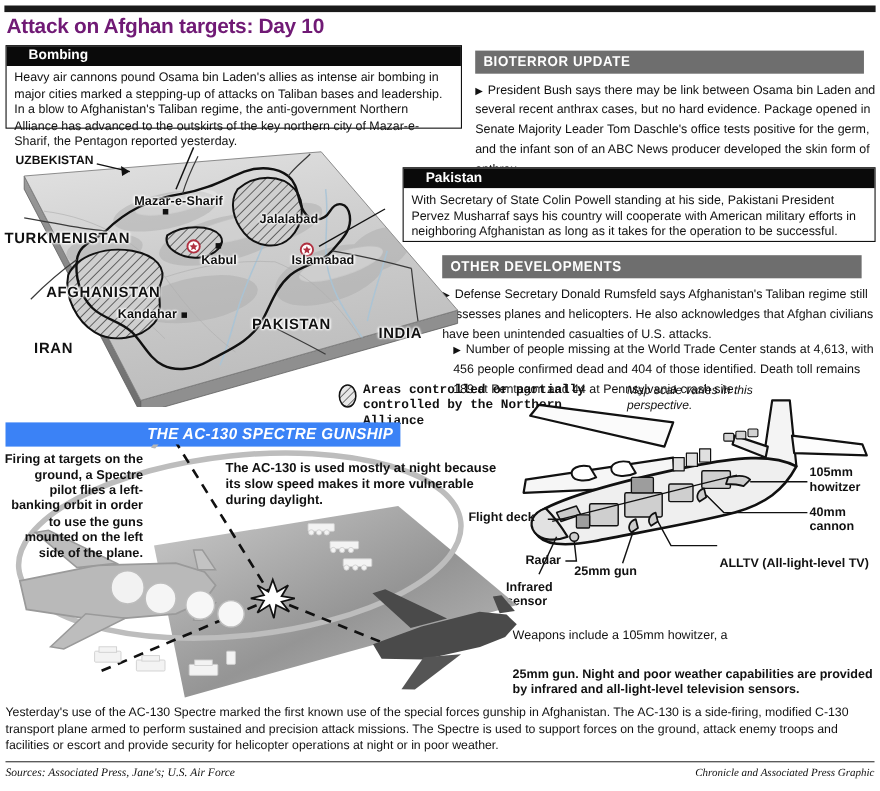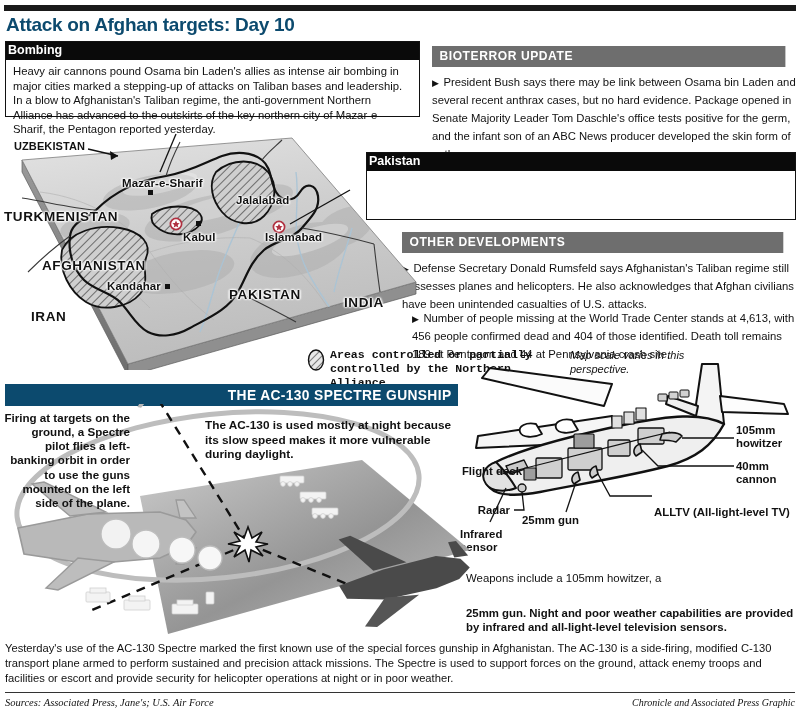--- a/index.html
+++ b/index.html
@@ -6,26 +6,26 @@
   body{
     width:800px;height:719px;position:relative;overflow:hidden;
     font-family:"Liberation Sans","DejaVu Sans",sans-serif;
     color:#111; -webkit-font-smoothing:antialiased;
   }
   .abs{position:absolute;}
 
   
   #top-rule{left:4px;top:5px;width:792px;height:6px;background:#1a1a1a;}
   #page-title{left:6px;top:14px;width:600px;font-size:19px;font-weight:bold;
-    letter-spacing:-0.3px;color:#0c4a6e;}
+    letter-spacing:-0.3px;color:#701a75;}
 
   
   .boxed{border:1px solid #111;background:#fff;box-sizing:border-box;}
   .blackbar{background:#0a0a0a;color:#fff;font-weight:bold;font-size:12.5px;
-    padding:2px 6px 3px 2px;line-height:1.05;}
+    padding:2px 6px 3px 20px;line-height:1.05;}
   .graybar{background:#6e6e6e;color:#fff;font-weight:bold;font-size:13px;
     padding:3px 8px 4px 8px;letter-spacing:0.6px;line-height:1.05;
     transform:scaleX(0.93);transform-origin:left center;}
   .body-txt{font-size:11.3px;line-height:1.29;padding:4px 6px 4px 7px;color:#111;}
   .bullet-txt{font-size:11.3px;line-height:1.3;color:#111;}
 
   
   #bombing-box{left:5px;top:41px;width:415px;height:76px;}
   
   #bioterror-head{left:432px;top:46px;width:364px;}
@@ -45,21 +45,21 @@
   .city{font-size:11.5px;font-weight:bold;}
 
   
   #legend-sym{left:307px;top:349px;width:18px;height:22px;}
   #legend-text{left:330px;top:348px;width:235px;font-size:11.6px;font-weight:bold;
     line-height:1.22;font-family:Liberation Mono, monospace;}
   #scale-note{left:570px;top:349px;width:120px;font-size:11px;font-style:italic;
     line-height:1.25;color:#111;}
 
   
-  #spectre-bar{left:5px;top:384px;width:453px;height:22px;background:#0c4a6e;}
+  #spectre-bar{left:5px;top:384px;width:359px;height:22px;background:#3b82f6;font-style:italic;}
   #spectre-bar-title{position:absolute;right:7px;top:3px;color:#fff;font-weight:bold;
     font-size:14.5px;letter-spacing:0.4px;transform:scaleX(0.95);transform-origin:right center;}
 
   
   #orbit-left-text{left:4px;top:411px;width:126px;font-size:11.6px;font-weight:bold;
     line-height:1.22;text-align:right;}
   #orbit-top-text{left:205px;top:418px;width:252px;font-size:11.8px;font-weight:bold;
     line-height:1.25;}
 
   
@@ -91,20 +91,21 @@
 </div>
 
 <div class="abs graybar" id="bioterror-head">BIOTERROR UPDATE</div>
 <div class="abs" id="bioterror-text">
   <span class="arrow-b">▶</span>
   <span class="bullet-txt">President Bush says there may be link between Osama bin Laden and several recent anthrax cases, but no hard evidence. Package opened in Senate Majority Leader Tom Daschle's office tests positive for the germ, and the infant son of an ABC News producer developed the skin form of anthrax.</span>
 </div>
 
 <div class="abs boxed" id="pakistan-box">
   <div class="blackbar">Pakistan</div>
+  <div class="body-txt">With Secretary of State Colin Powell standing at his side, Pakistani President Pervez Musharraf says his country will cooperate with American military efforts in neighboring Afghanistan as long as it takes for the operation to be successful.</div>
 </div>
 
 <div class="abs graybar" id="otherdev-head">OTHER DEVELOPMENTS</div>
 <div class="abs" id="otherdev-b1">
   <span class="arrow-b">▶</span>
   <span class="bullet-txt">Defense Secretary Donald Rumsfeld says Afghanistan's Taliban regime still possesses planes and helicopters. He also acknowledges that Afghan civilians have been unintended casualties of U.S. attacks.</span>
 </div>
 <div class="abs" id="otherdev-b2">
   <span class="arrow-b">▶</span>
   <span class="bullet-txt">Number of people missing at the World Trade Center stands at 4,613, with 456 people confirmed dead and 404 of those identified. Death toll remains 189 at Pentagon and 44 at Pennsylvania crash site.</span>
@@ -304,21 +305,21 @@
       <path d="M54,110 L36,110"></path>
       <path d="M220,76 L238,76 L272,76"></path>
       <path d="M180,88 L196,104 L272,104"></path>
       <path d="M136,112 L148,134 L190,134"></path>
       <path d="M114,120 L104,150"></path>
       <path d="M60,130 L62,148 L52,148"></path>
       <path d="M44,126 L28,160"></path>
     </g>
   </svg>
 
-  <div class="callout" style="left:24px;top:103px;transform:translateX(-100%);margin-left:36px;">Flight deck</div>
+  <div class="callout" style="left:24px;top:103px;transform:translateX(-100%);">Flight deck</div>
   <div class="callout" style="left:274px;top:62px;width:60px;">105mm howitzer</div>
   <div class="callout" style="left:274px;top:98px;">40mm cannon</div>
   <div class="callout" style="left:192px;top:128px;margin-top:16px;">ALLTV (All-light-level TV)</div>
   <div class="callout" style="left:60px;top:152px;">25mm gun</div>
   <div class="callout" style="left:48px;top:142px;transform:translateX(-100%);">Radar</div>
   <div class="callout" style="left:-2px;top:166px;width:58px;">Infrared sensor</div>
 </div>
 
 <div class="abs" id="spectre-bar">
   <span id="spectre-bar-title">THE AC-130 SPECTRE GUNSHIP</span>

